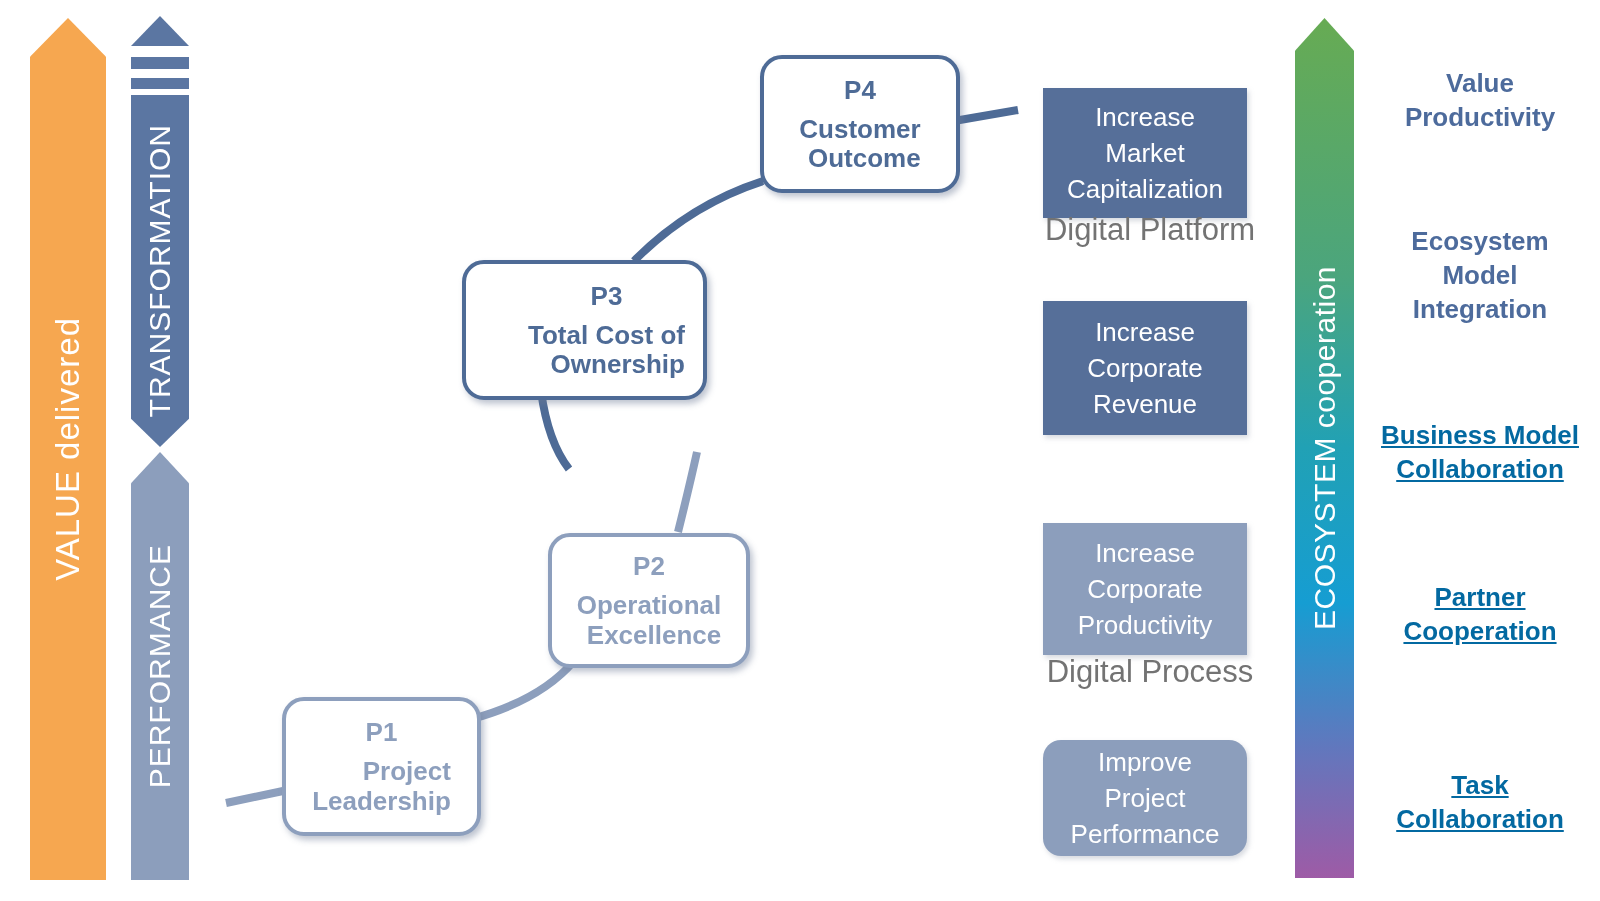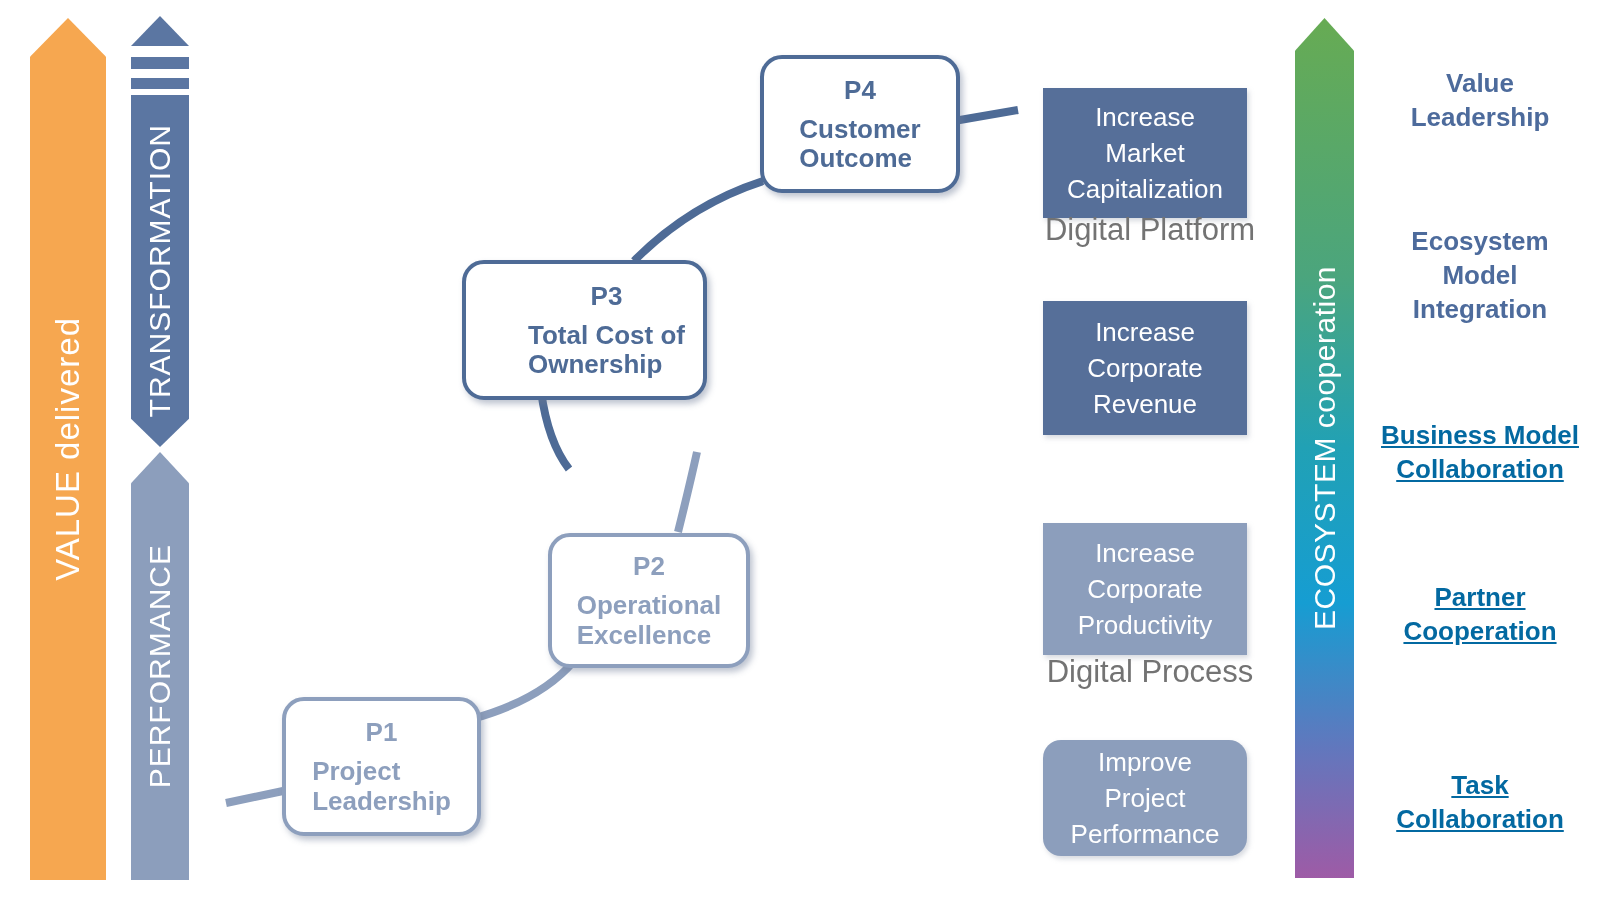--- a/index.html
+++ b/index.html
@@ -34,21 +34,21 @@
   .banner-eco .vlabel{font-size:30px;letter-spacing:0.5px;}
   
   .connectors{position:absolute;left:0;top:0;width:1600px;height:901px;}
   .connectors path{fill:none;stroke-width:8;stroke-linecap:butt;}
   .connectors .lt{stroke:#8D9FBD;}
   .connectors .dk{stroke:#4E6B96;}
   
   .pbox{
     position:absolute;background:#ffffff;border-radius:22px;
     display:flex;flex-direction:column;align-items:center;justify-content:center;
-    text-align:left;box-shadow:3px 4px 6px rgba(110,125,150,.45);
+    text-align:right;box-shadow:3px 4px 6px rgba(110,125,150,.45);
   }
   .pbox.light{border:4px solid #8D9FBD;color:#8D9FBD;}
   .pbox.dark{border:4px solid #4E6B96;color:#4E6B96;}
   .p-num{font-size:26px;font-weight:bold;margin-bottom:9px;}
   .p-title{font-size:26px;font-weight:bold;line-height:1.12;white-space:pre-line;}
   .pbox-p1{left:282px;top:697px;width:191px;height:131px;}
   .pbox-p2{left:548px;top:533px;width:194px;height:127px;}
   .pbox-p3{left:462px;top:260px;width:193px;height:132px;padding-left:44px;}
   .pbox-p4{left:760px;top:55px;width:192px;height:130px;}
   
@@ -149,21 +149,21 @@
   <div class="digital-label digital-process">Digital Process</div>
   <div class="obox light obox-4">Improve
 Project
 Performance</div>
 
   <div class="vbanner banner-eco">
     <span class="vlabel">ECOSYSTEM cooperation</span>
   </div>
 
   <div class="eco-label dark eco-1">Value
-Leadership</div>
+Productivity</div>
   <div class="eco-label dark eco-2">Ecosystem
 Model
 Integration</div>
   <div class="eco-label light eco-3">Business Model
 Collaboration</div>
   <div class="eco-label light eco-4">Partner
 Cooperation</div>
   <div class="eco-label light eco-5">Task
 Collaboration</div>
 

